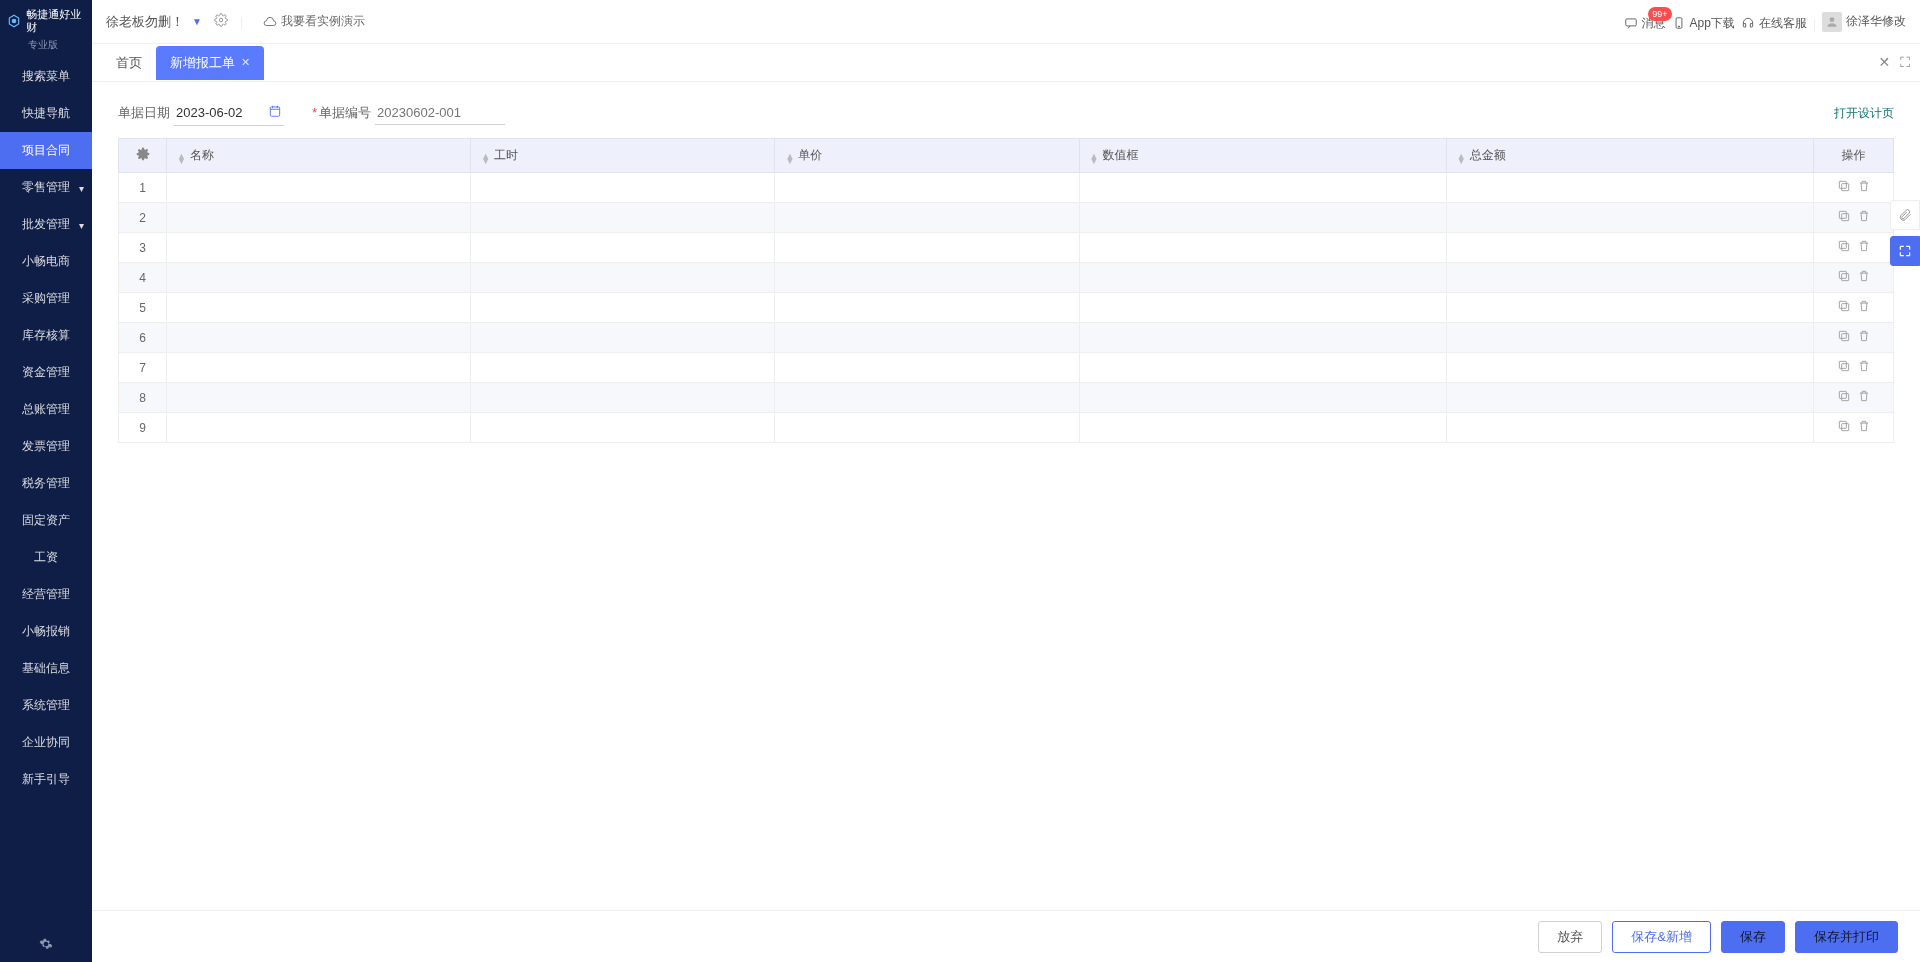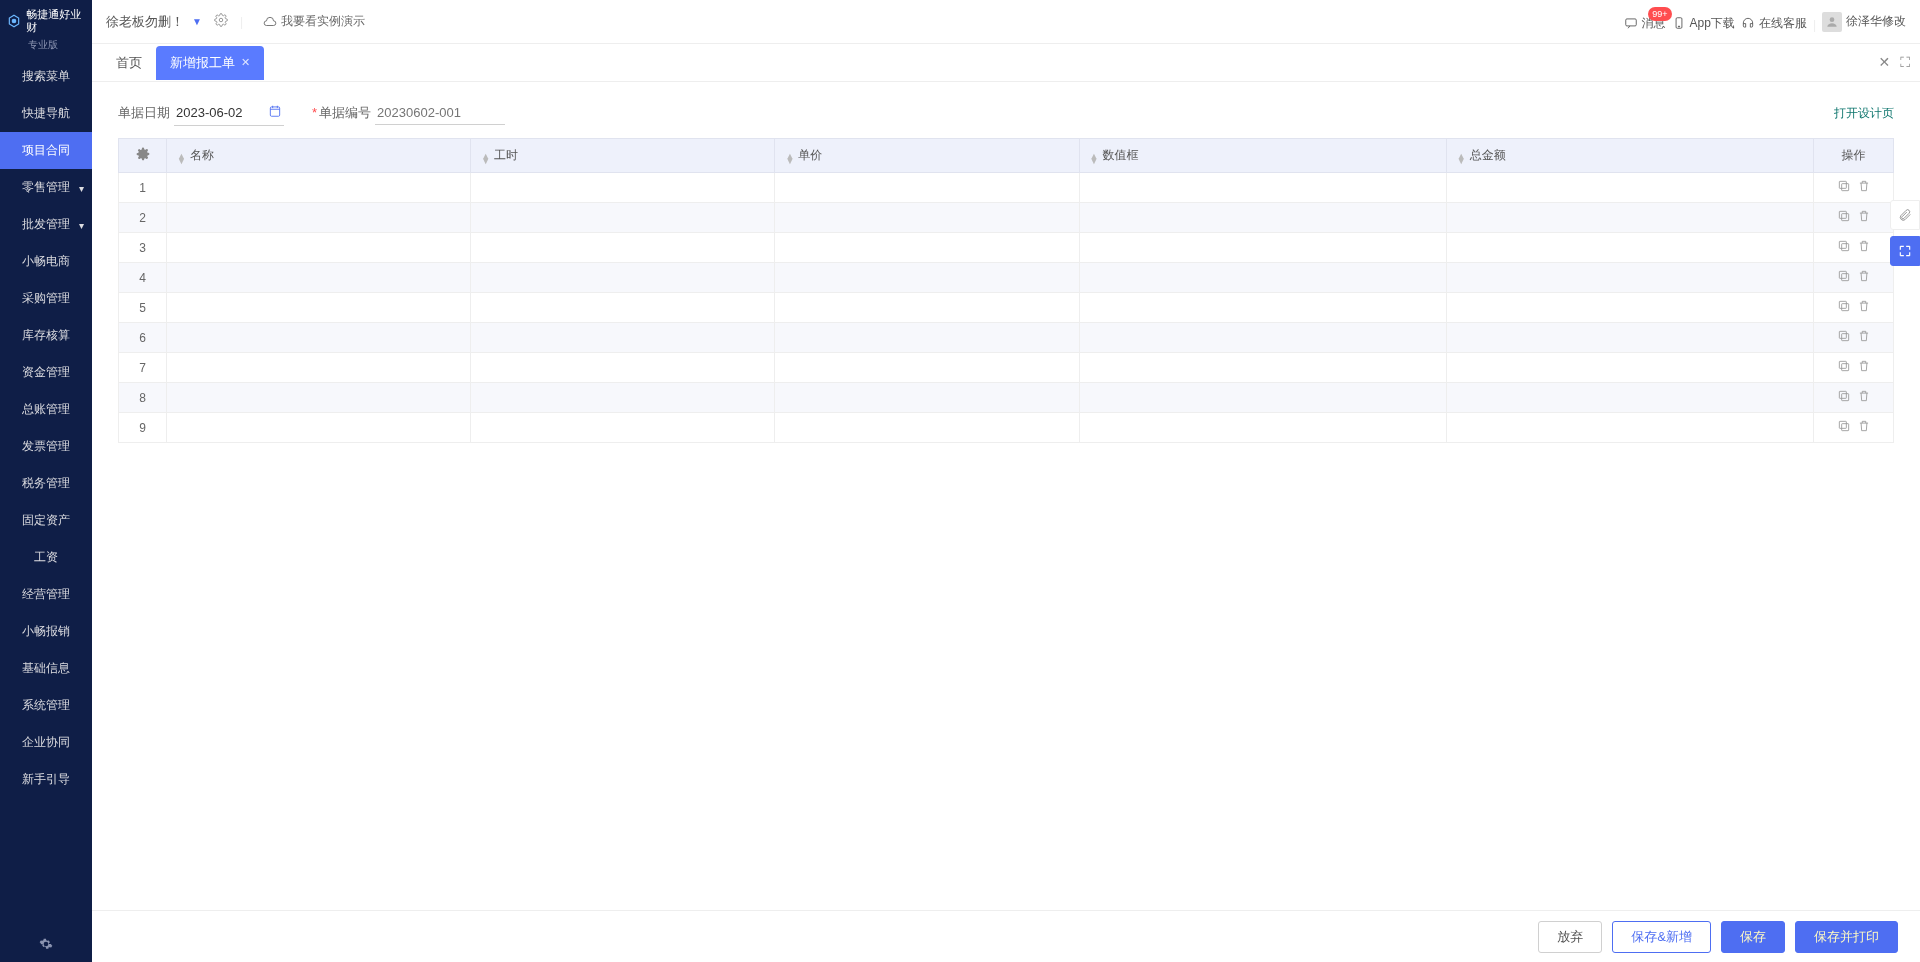--- a/index.html
+++ b/index.html
@@ -58,21 +58,21 @@
 tbody tr:nth-child(even) td { background: #f7f8fc; }
 .col-idx { width: 48px; text-align: center; color: #666; }
 .col-gear { width: 48px; text-align: center; }
 .col-ops { width: 80px; text-align: center; }
 .op-icon { color: #999; cursor: pointer; margin: 0 3px; font-size: 12px; }
 
 
 .footer { height: 52px; border-top: 1px solid #eee; display: flex; align-items: center; justify-content: flex-end; padding: 0 22px; gap: 10px; }
 .btn { padding: 6px 18px; border-radius: 3px; font-size: 13px; cursor: pointer; border: 1px solid #d0d0d0; background: #fff; color: #555; }
 .btn.outline-primary { border-color: #4e6ef2; color: #4e6ef2; }
-.btn.primary { background: #4e6ef2; border-color: #4e6ef2; color: #fef9c3; }
+.btn.primary { background: #4e6ef2; border-color: #4e6ef2; color: #0f172a; }
 
 
 .rail { position: fixed; right: 0; top: 200px; display: flex; flex-direction: column; gap: 6px; }
 .rail-btn { width: 30px; height: 30px; background: #fff; border: 1px solid #eee; display: flex; align-items: center; justify-content: center; color: #888; cursor: pointer; border-radius: 3px 0 0 3px; }
 .rail-btn.accent { background: #4e6ef2; color: #fff; border-color: #4e6ef2; }
 
 svg { width: 14px; height: 14px; }
 </style>
 </head>
 <body>

